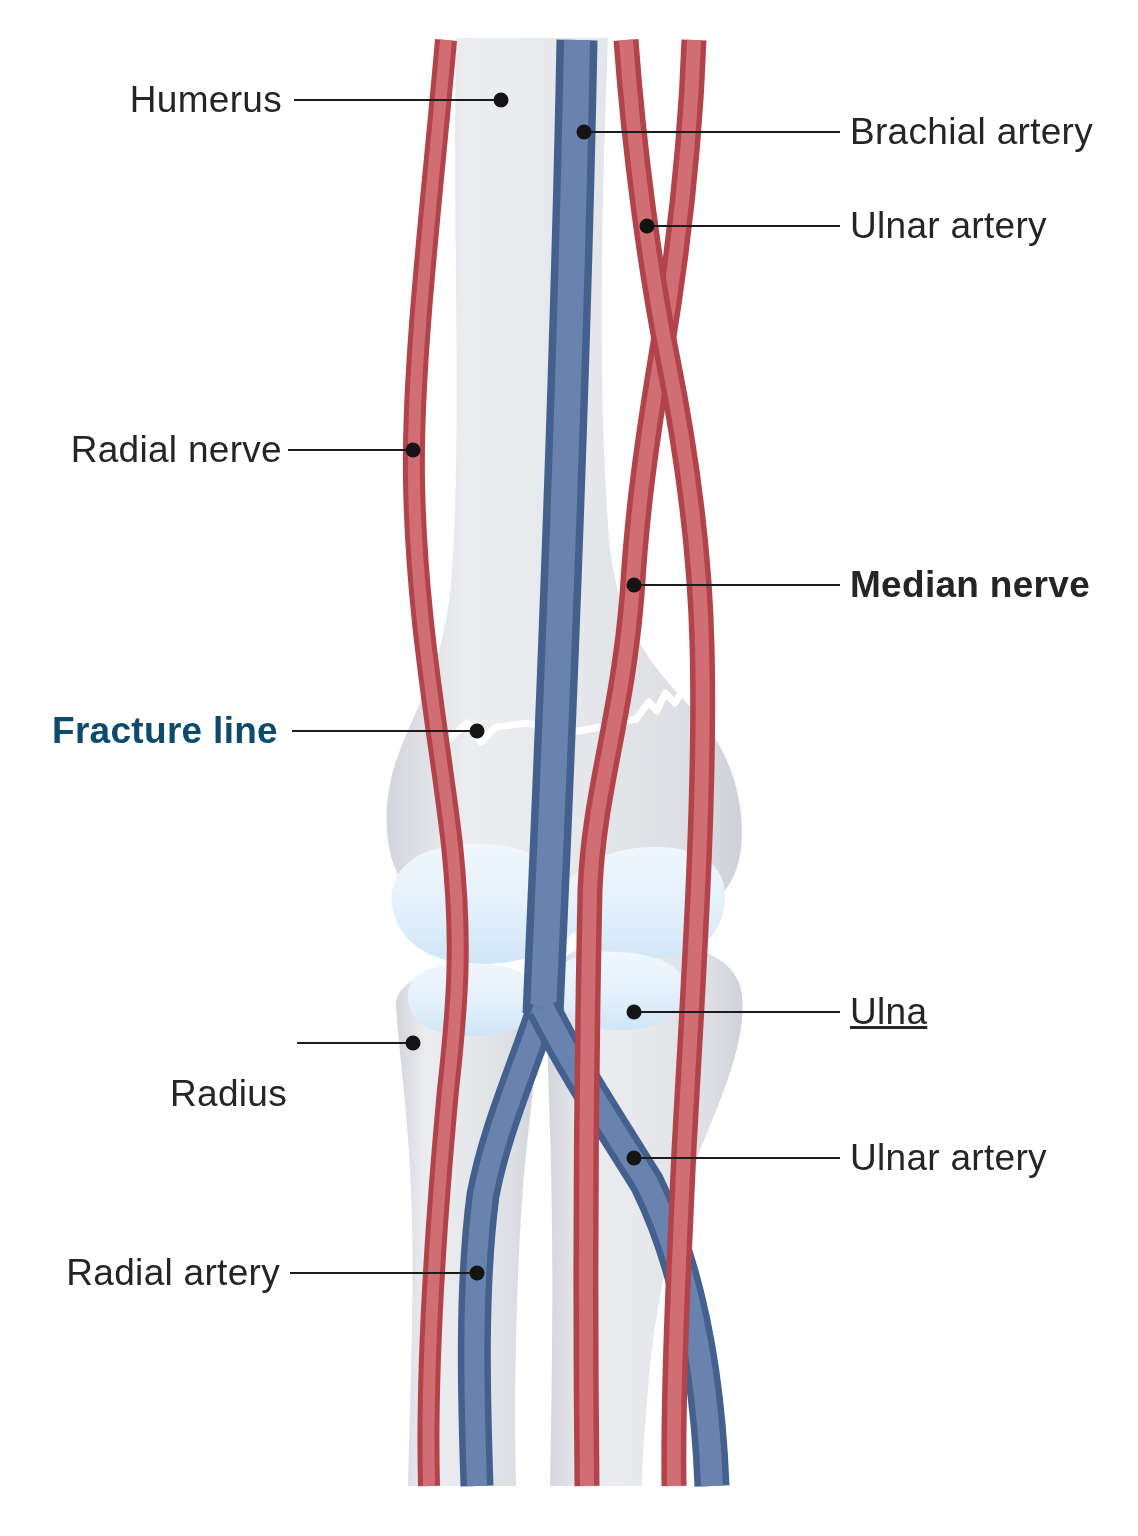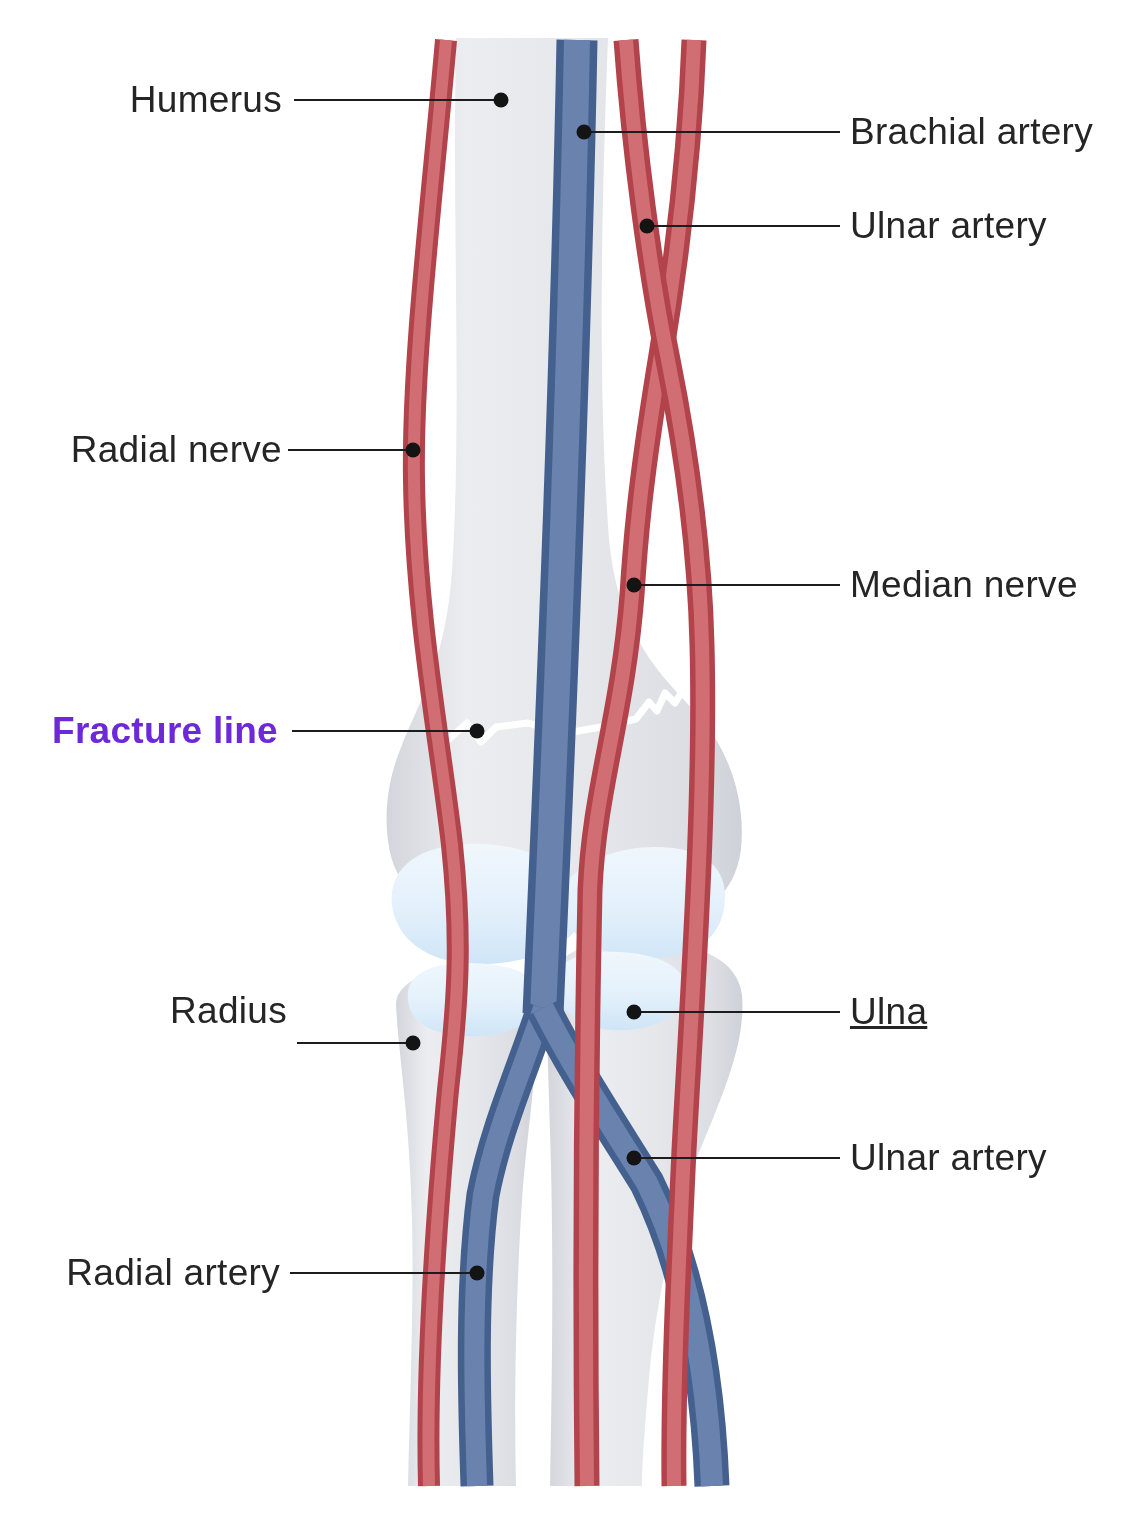--- a/index.html
+++ b/index.html
@@ -24,21 +24,21 @@
     position: absolute;
     font-size: 37px;
     line-height: 46px;
     letter-spacing: 0.3px;
     color: #252525;
     white-space: nowrap;
   }
   .label-left  { text-align: right; }
   .label-right { text-align: center; }
   .label-green {
-    color: #6d28d9;
+    color: #0c4a6e;
     font-weight: 700;
   }
 </style>
 </head>
 <body>
 
 <div id="canvas">
 
   <svg id="anatomy-svg" width="1138" height="1536" viewBox="0 0 1138 1536" xmlns="http://www.w3.org/2000/svg">
     <defs>
@@ -173,20 +173,20 @@
       <circle cx="413" cy="1043" r="7.5"></circle>
       <circle cx="634" cy="1158" r="7.5"></circle>
       <circle cx="477" cy="1273" r="7.5"></circle>
     </g>
   </svg>
 
   <div class="label label-left" style="right:856px; top:77px;">Humerus</div>
   <div class="label label-right" style="left:850px;  top:109px;">Brachial artery</div>
   <div class="label label-right" style="left:850px;  top:203px;">Ulnar artery</div>
   <div class="label label-left" style="right:856px; top:427px;">Radial nerve</div>
-  <div class="label label-right" style="left:850px;  top:562px;">Median nerve</div>
+  <div class="label label-right" style="left:850px;  top:562px;font-weight:bold;">Median nerve</div>
   <div class="label label-left label-green" style="right:860px; top:708px;">Fracture line</div>
   <div class="label label-right" style="left:850px;  top:989px;text-decoration:underline;">Ulna</div>
-  <div class="label label-left" style="right:851px; top:988px;">Radius</div>
+  <div class="label label-left" style="right:851px; top:1071px;">Radius</div>
   <div class="label label-right" style="left:850px;  top:1135px;">Ulnar artery</div>
   <div class="label label-left" style="right:858px; top:1250px;">Radial artery</div>
 
 </div>
 
 </body></html>

